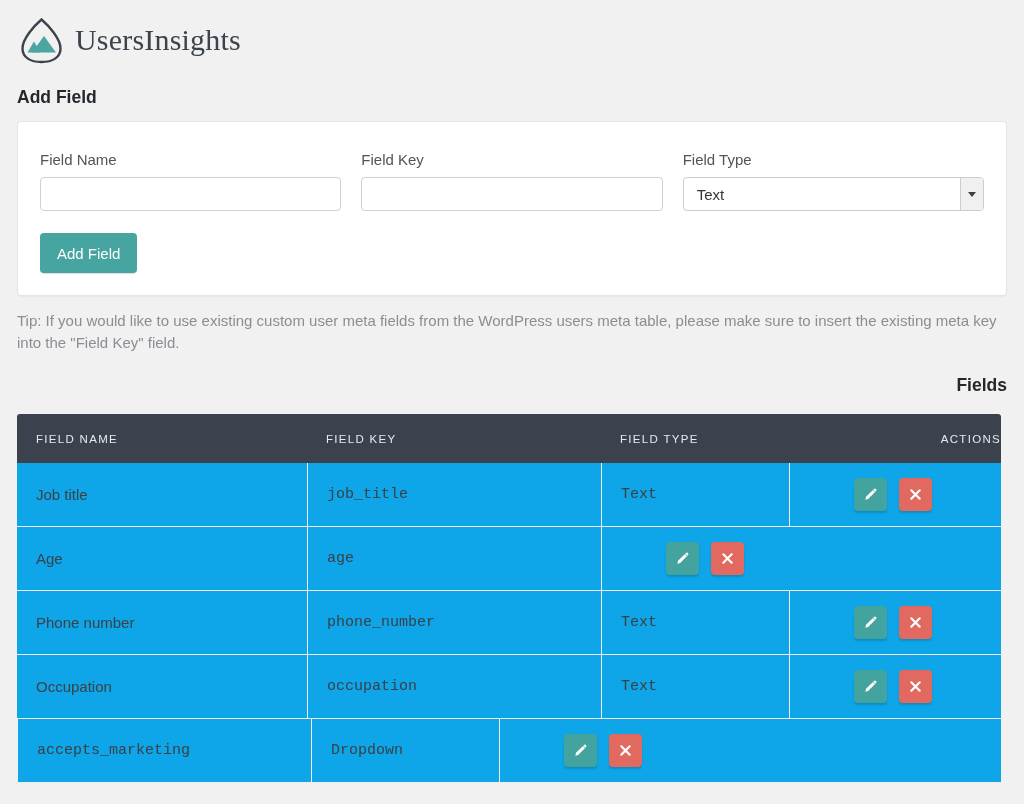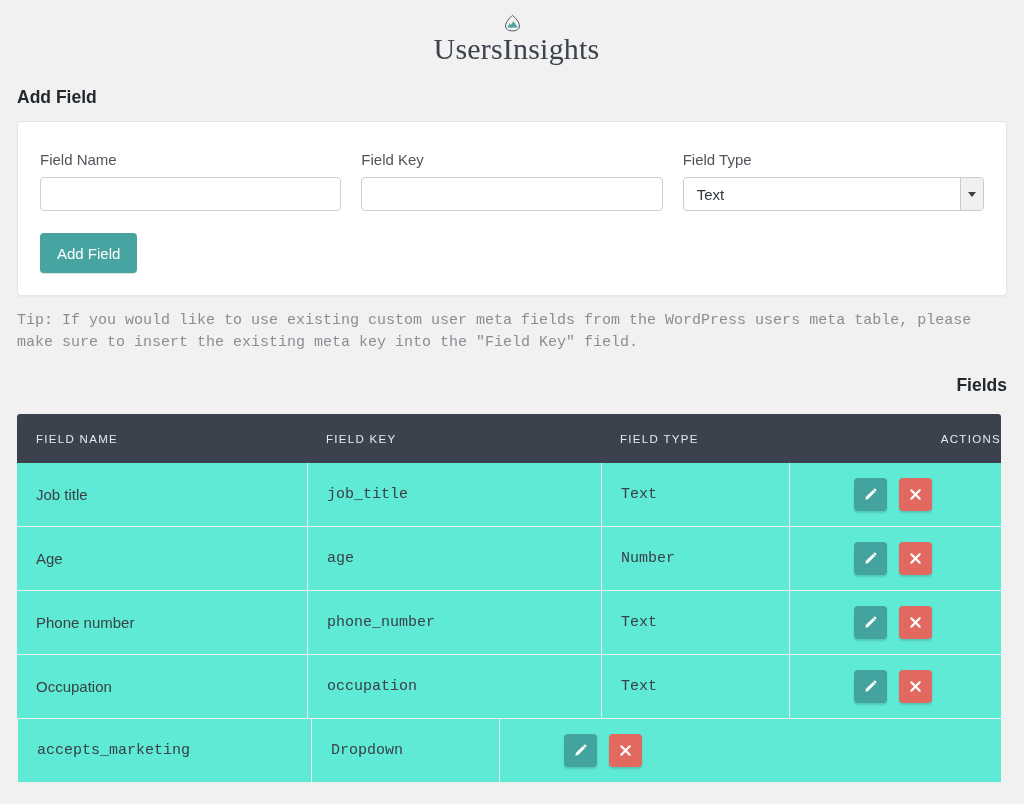--- a/index.html
+++ b/index.html
@@ -6,21 +6,21 @@
   html, body { width: 1024px; height: 804px; }
   body {
     background: #f1f1f1;
     font-family: "Liberation Sans", sans-serif;
     color: #3a4147;
     overflow: hidden;
   }
   .page { padding: 14px 17px 0 17px; width: 1024px; }
 
   
-  .logo-bar { display: flex; align-items: center; height: 52px; flex-direction: column; }
+  .logo-bar { display: flex; align-items: center; height: 52px; }
   .logo-icon { width: 49px; height: 49px; display: block; }
   .logo-text {
     font-family: "Liberation Serif", serif;
     font-size: 30px;
     color: #3d434d;
     margin-left: 9px;
     letter-spacing: 0.2px;
   }
 
   
@@ -105,21 +105,20 @@
     cursor: pointer;
   }
 
   
   .tip {
     margin-top: 14px;
     font-size: 15px;
     line-height: 22px;
     color: #8a8e94;
     max-width: 984px;
-    font-family: Liberation Mono, monospace;
   }
 
   .fields-heading { margin-top: 29px; text-align: right; }
 
   
   .table {
     margin-top: 18px;
     width: 984px;
     background: #fff;
     border-radius: 3px;
@@ -133,21 +132,21 @@
   }
   .th {
     font-size: 11.5px;
     letter-spacing: 1.3px;
     color: #e7e9ec;
     padding-left: 19px;
   }
   .tr {
     display: flex;
     height: 64px;
-    background: #5eead4;
+    background: #0ea5e9;
     border-bottom: 1px solid #ededed;
   }
   .td {
     display: flex;
     align-items: center;
     font-size: 15px;
     color: #3a4147;
     padding-left: 19px;
   }
   .col1 { width: 290px; }
@@ -237,21 +236,20 @@
         <svg width="13" height="13" viewBox="0 0 14 14">
           <path d="M2.5 2.5 L11.5 11.5 M11.5 2.5 L2.5 11.5" stroke="#ffffff" stroke-width="2.4" stroke-linecap="round"></path>
         </svg>
       </button>
     </div>
   </div>
 
   <div class="tr">
     <div class="td col1">Age</div>
     <div class="td col2">age</div>
-    <div class="td col3">Number</div>
     <div class="td col4 actions">
       <button class="icon-btn edit">
         <svg width="15" height="15" viewBox="0 0 16 16">
           <path d="M3.2 10.5 L10.6 3.1 L12.9 5.4 L5.5 12.8 L2.5 13.5 Z" fill="#ffffff"></path>
           <path d="M11.5 2.2 a1.35 1.35 0 0 1 2.3 2.3 l-0.45 0.45 -2.3 -2.3 Z" fill="#ffffff"></path>
         </svg>
       </button>
       <button class="icon-btn delete">
         <svg width="13" height="13" viewBox="0 0 14 14">
           <path d="M2.5 2.5 L11.5 11.5 M11.5 2.5 L2.5 11.5" stroke="#ffffff" stroke-width="2.4" stroke-linecap="round"></path>

